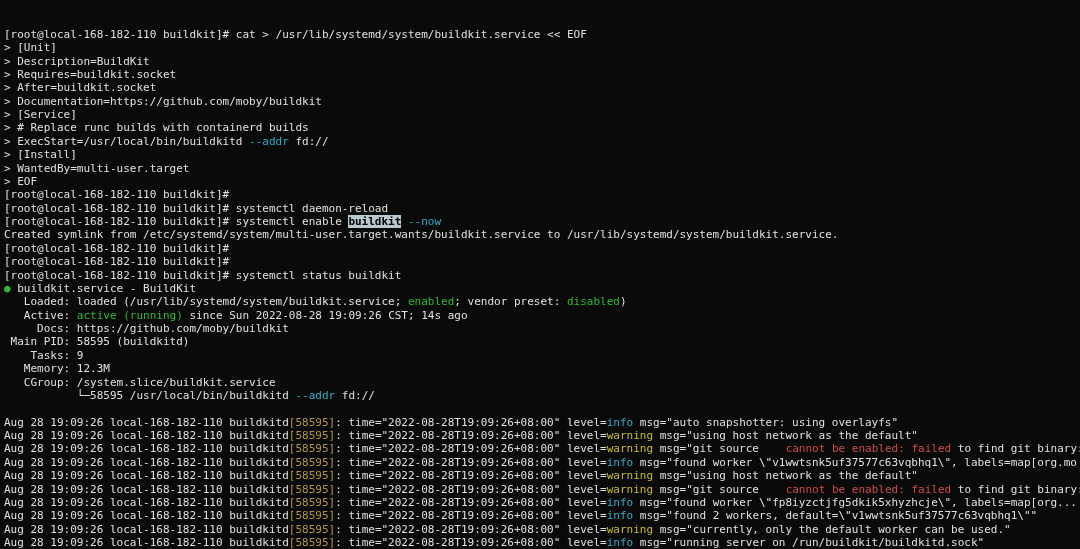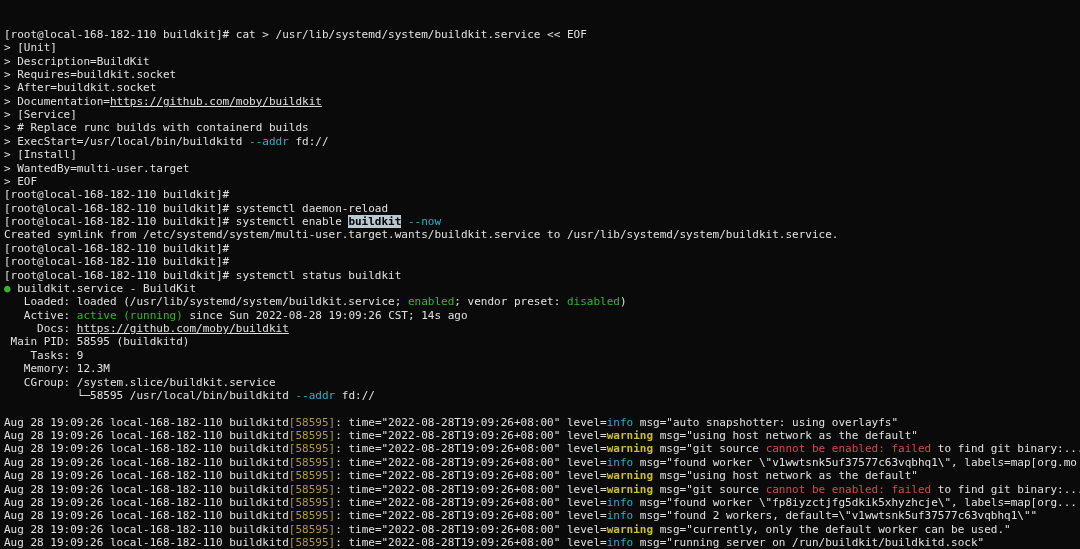--- a/index.html
+++ b/index.html
@@ -12,24 +12,24 @@
     font-family: "DejaVu Sans Mono", "Liberation Mono", monospace;
     font-size: 11px;
     line-height: 13.39px;
     padding: 1px 0 0 4px;
     white-space: pre;
     overflow: hidden;
   }
   .line { height: 13.39px; white-space: pre; }
   .green  { color: var(--green); }
   .cyan   { color: var(--cyan); }
-  .yellow { color: var(--yellow); font-weight: bold; }
+  .yellow { color: var(--yellow); }
   .amber  { color: var(--amber); }
-  .red    { color: var(--red); }
-  .link   { color: var(--foreground); text-decoration: underline; cursor: pointer; }
+  .red    { color: var(--red); margin-left: 20px; }
+  .link   { color: var(--foreground); cursor: pointer; }
   .hl     { background: var(--highlight-bg); color: var(--highlight-fg); font-weight: bold; }
 </style>
 </head>
 <body>
 
 <div class="terminal">
   <div><div class="line"><span>[root@local-168-182-110 buildkit]# cat &gt; /usr/lib/systemd/system/buildkit.service &lt;&lt; EOF</span></div><div class="line"><span>&gt; [Unit]</span></div><div class="line"><span>&gt; Description=BuildKit</span></div><div class="line"><span>&gt; Requires=buildkit.socket</span></div><div class="line"><span>&gt; After=buildkit.socket</span></div><div class="line"><span>&gt; Documentation=</span><span class="link">https://github.com/moby/buildkit</span></div><div class="line"><span>&gt; [Service]</span></div><div class="line"><span>&gt; # Replace runc builds with containerd builds</span></div><div class="line"><span>&gt; ExecStart=/usr/local/bin/buildkitd </span><span class="cyan">--addr</span><span> fd://</span></div><div class="line"><span>&gt; [Install]</span></div><div class="line"><span>&gt; WantedBy=multi-user.target</span></div><div class="line"><span>&gt; EOF</span></div><div class="line"><span>[root@local-168-182-110 buildkit]#</span></div><div class="line"><span>[root@local-168-182-110 buildkit]# systemctl daemon-reload</span></div><div class="line"><span>[root@local-168-182-110 buildkit]# systemctl enable </span><span class="hl">buildkit</span><span> </span><span class="cyan">--now</span></div><div class="line"><span>Created symlink from /etc/systemd/system/multi-user.target.wants/buildkit.service to /usr/lib/systemd/system/buildkit.service.</span></div><div class="line"><span>[root@local-168-182-110 buildkit]#</span></div><div class="line"><span>[root@local-168-182-110 buildkit]#</span></div><div class="line"><span>[root@local-168-182-110 buildkit]# systemctl status buildkit</span></div><div class="line"><span class="green">●</span><span> buildkit.service - BuildKit</span></div><div class="line"><span>   Loaded: loaded (/usr/lib/systemd/system/buildkit.service; </span><span class="green">enabled</span><span>; vendor preset: </span><span class="green">disabled</span><span>)</span></div><div class="line"><span>   Active: </span><span class="green">active (running)</span><span> since Sun 2022-08-28 19:09:26 CST; 14s ago</span></div><div class="line"><span>     Docs: </span><span class="link">https://github.com/moby/buildkit</span></div><div class="line"><span> Main PID: 58595 (buildkitd)</span></div><div class="line"><span>    Tasks: 9</span></div><div class="line"><span>   Memory: 12.3M</span></div><div class="line"><span>   CGroup: /system.slice/buildkit.service</span></div><div class="line"><span>           └─58595 /usr/local/bin/buildkitd </span><span class="cyan">--addr</span><span> fd://</span></div><div class="line"></div><div class="line"><span>Aug 28 19:09:26 local-168-182-110 buildkitd</span><span class="amber">[58595]</span><span>: time="2022-08-28T19:09:26+08:00" level=</span><span class="cyan">info</span><span> msg="auto snapshotter: using overlayfs"</span></div><div class="line"><span>Aug 28 19:09:26 local-168-182-110 buildkitd</span><span class="amber">[58595]</span><span>: time="2022-08-28T19:09:26+08:00" level=</span><span class="yellow">warning</span><span> msg="using host network as the default"</span></div><div class="line"><span>Aug 28 19:09:26 local-168-182-110 buildkitd</span><span class="amber">[58595]</span><span>: time="2022-08-28T19:09:26+08:00" level=</span><span class="yellow">warning</span><span> msg="git source </span><span class="red">cannot be enabled: failed</span><span> to find git binary:...</span></div><div class="line"><span>Aug 28 19:09:26 local-168-182-110 buildkitd</span><span class="amber">[58595]</span><span>: time="2022-08-28T19:09:26+08:00" level=</span><span class="cyan">info</span><span> msg="found worker \"v1wwtsnk5uf37577c63vqbhq1\", labels=map[org.mo</span></div><div class="line"><span>Aug 28 19:09:26 local-168-182-110 buildkitd</span><span class="amber">[58595]</span><span>: time="2022-08-28T19:09:26+08:00" level=</span><span class="yellow">warning</span><span> msg="using host network as the default"</span></div><div class="line"><span>Aug 28 19:09:26 local-168-182-110 buildkitd</span><span class="amber">[58595]</span><span>: time="2022-08-28T19:09:26+08:00" level=</span><span class="yellow">warning</span><span> msg="git source </span><span class="red">cannot be enabled: failed</span><span> to find git binary:...</span></div><div class="line"><span>Aug 28 19:09:26 local-168-182-110 buildkitd</span><span class="amber">[58595]</span><span>: time="2022-08-28T19:09:26+08:00" level=</span><span class="cyan">info</span><span> msg="found worker \"fp8iyzctjfg5dkik5xhyzhcje\", labels=map[org...</span></div><div class="line"><span>Aug 28 19:09:26 local-168-182-110 buildkitd</span><span class="amber">[58595]</span><span>: time="2022-08-28T19:09:26+08:00" level=</span><span class="cyan">info</span><span> msg="found 2 workers, default=\"v1wwtsnk5uf37577c63vqbhq1\""</span></div><div class="line"><span>Aug 28 19:09:26 local-168-182-110 buildkitd</span><span class="amber">[58595]</span><span>: time="2022-08-28T19:09:26+08:00" level=</span><span class="yellow">warning</span><span> msg="currently, only the default worker can be used."</span></div><div class="line"><span>Aug 28 19:09:26 local-168-182-110 buildkitd</span><span class="amber">[58595]</span><span>: time="2022-08-28T19:09:26+08:00" level=</span><span class="cyan">info</span><span> msg="running server on /run/buildkit/buildkitd.sock"</span></div></div>
 </div>
 
 </body></html>

